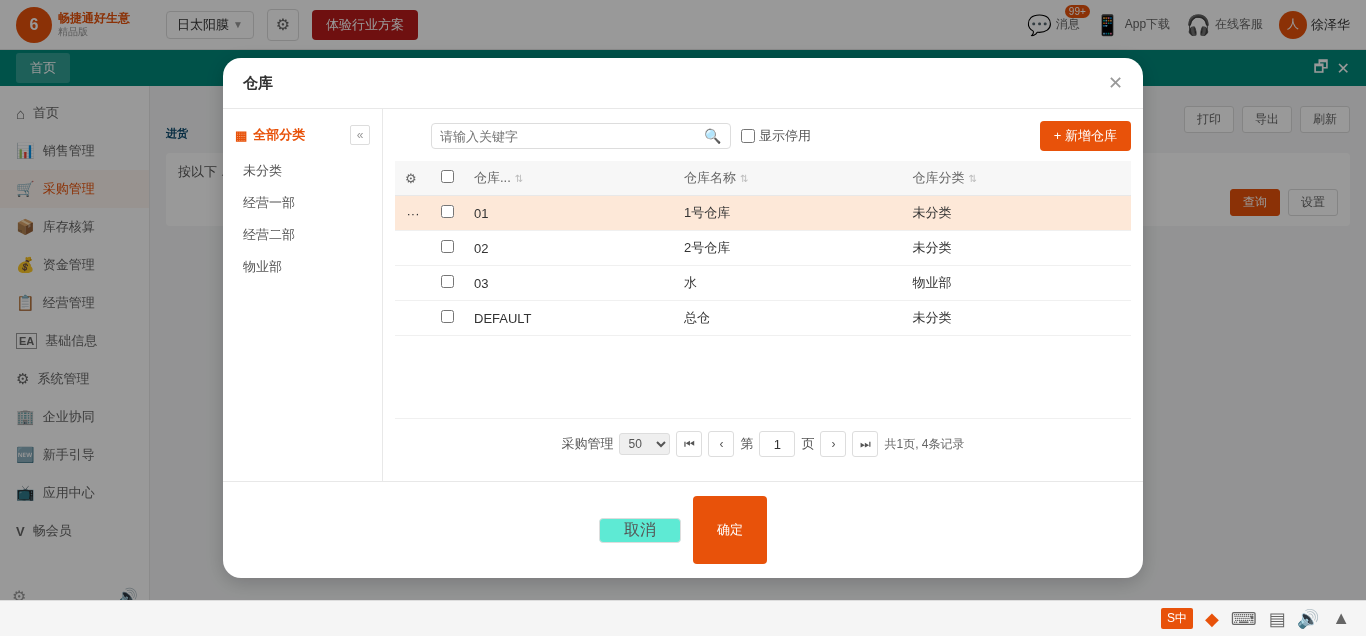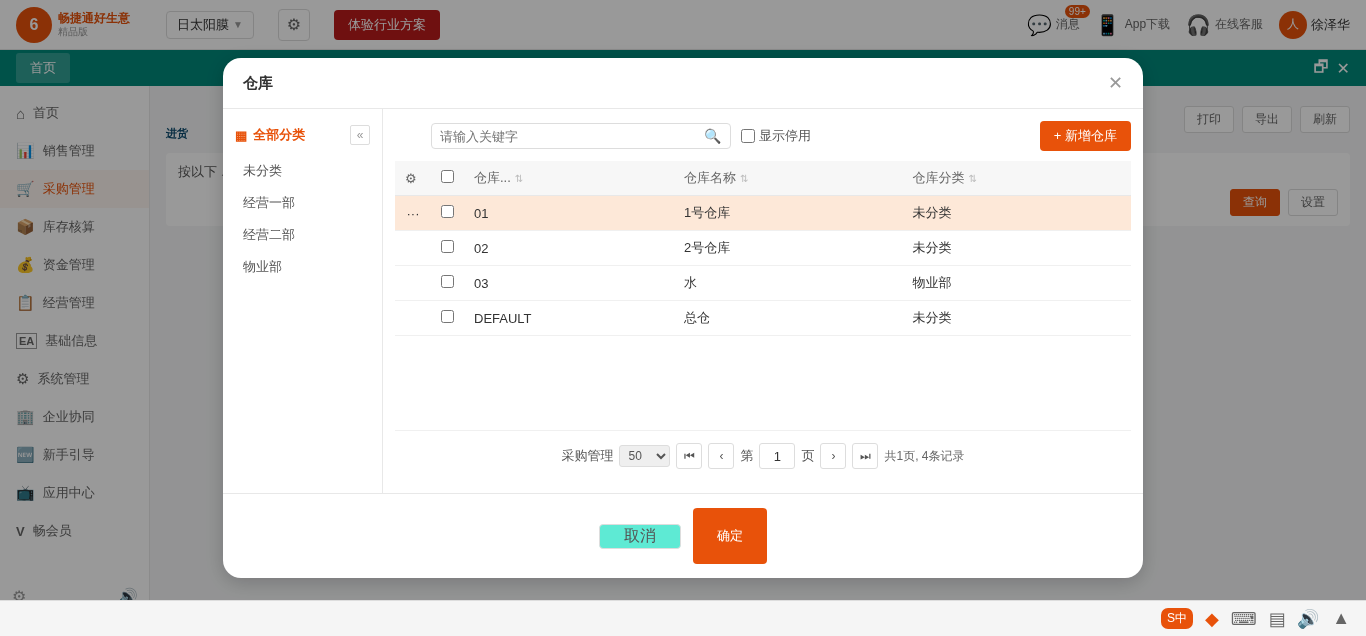--- a/index.html
+++ b/index.html
@@ -22,21 +22,21 @@
       width: 150px;
     }
     .logo-icon {
       width: 36px; height: 36px;
       background: #e8520a;
       border-radius: 50%;
       display: flex; align-items: center; justify-content: center;
       color: #fff; font-weight: bold; font-size: 16px;
     }
     .logo-text { margin-left: 6px; font-size: 13px; color: #333; line-height: 1.2; }
-    .header-middle { flex: 1; display: flex; align-items: center; gap: 24px; }
+    .header-middle { flex: 1; display: flex; align-items: center; gap: 13px; }
     .store-select {
       display: flex; align-items: center; gap: 4px;
       padding: 4px 10px; border: 1px solid #ddd; border-radius: 4px;
       font-size: 13px; cursor: pointer; color: #333;
     }
     .store-select .arrow { color: #999; font-size: 10px; }
     .gear-btn {
       width: 32px; height: 32px; border: 1px solid #ddd; border-radius: 4px;
       display: flex; align-items: center; justify-content: center; cursor: pointer;
       color: #666; font-size: 16px;
@@ -206,21 +206,21 @@
     
     .modal-footer {
       display: flex; align-items: center; justify-content: center;
       gap: 12px; padding: 14px 20px; border-top: 1px solid #e8e8e8;
     }
     .cancel-btn {
       padding: 1px 24px; border: 1px solid #ddd; border-radius: 4px;
       font-size: 16px; cursor: pointer; background: #5eead4; color: #555;
     }
     .confirm-btn {
-      padding: 19px 24px; border: none; border-radius: 4px;
+      padding: 25px 24px; border: none; border-radius: 4px;
       font-size: 13px; cursor: pointer; background: #e8520a; color: #fff;
     }
 
     
     .bottom-bar {
       position: fixed; bottom: 0; left: 0; width: 1366px; height: 36px;
       background: #f5f5f5; border-top: 1px solid #ddd;
       display: flex; align-items: center; justify-content: flex-end;
       padding: 0 16px; gap: 12px; z-index: 2000;
     }
@@ -476,19 +476,19 @@
     </div>
 
     <div class="modal-footer">
       <button class="cancel-btn">取消</button>
       <button class="confirm-btn">确定</button>
     </div>
   </div>
 </div>
 
 <div class="bottom-bar">
-  <span style="background:#e8520a;color:#fff;padding:2px 6px;border-radius:7px;font-size:12px;cursor:pointer;">S中</span>
+  <span style="background:#e8520a;color:#fff;padding:2px 6px;border-radius:2px;font-size:12px;cursor:pointer;">S中</span>
   <span class="bottom-icon">◆</span>
   <span class="bottom-icon-gray">⌨</span>
   <span class="bottom-icon-gray">▤</span>
   <span class="bottom-icon-gray">🔊</span>
   <span class="bottom-icon-gray">▲</span>
 </div>
 
 </body></html>

